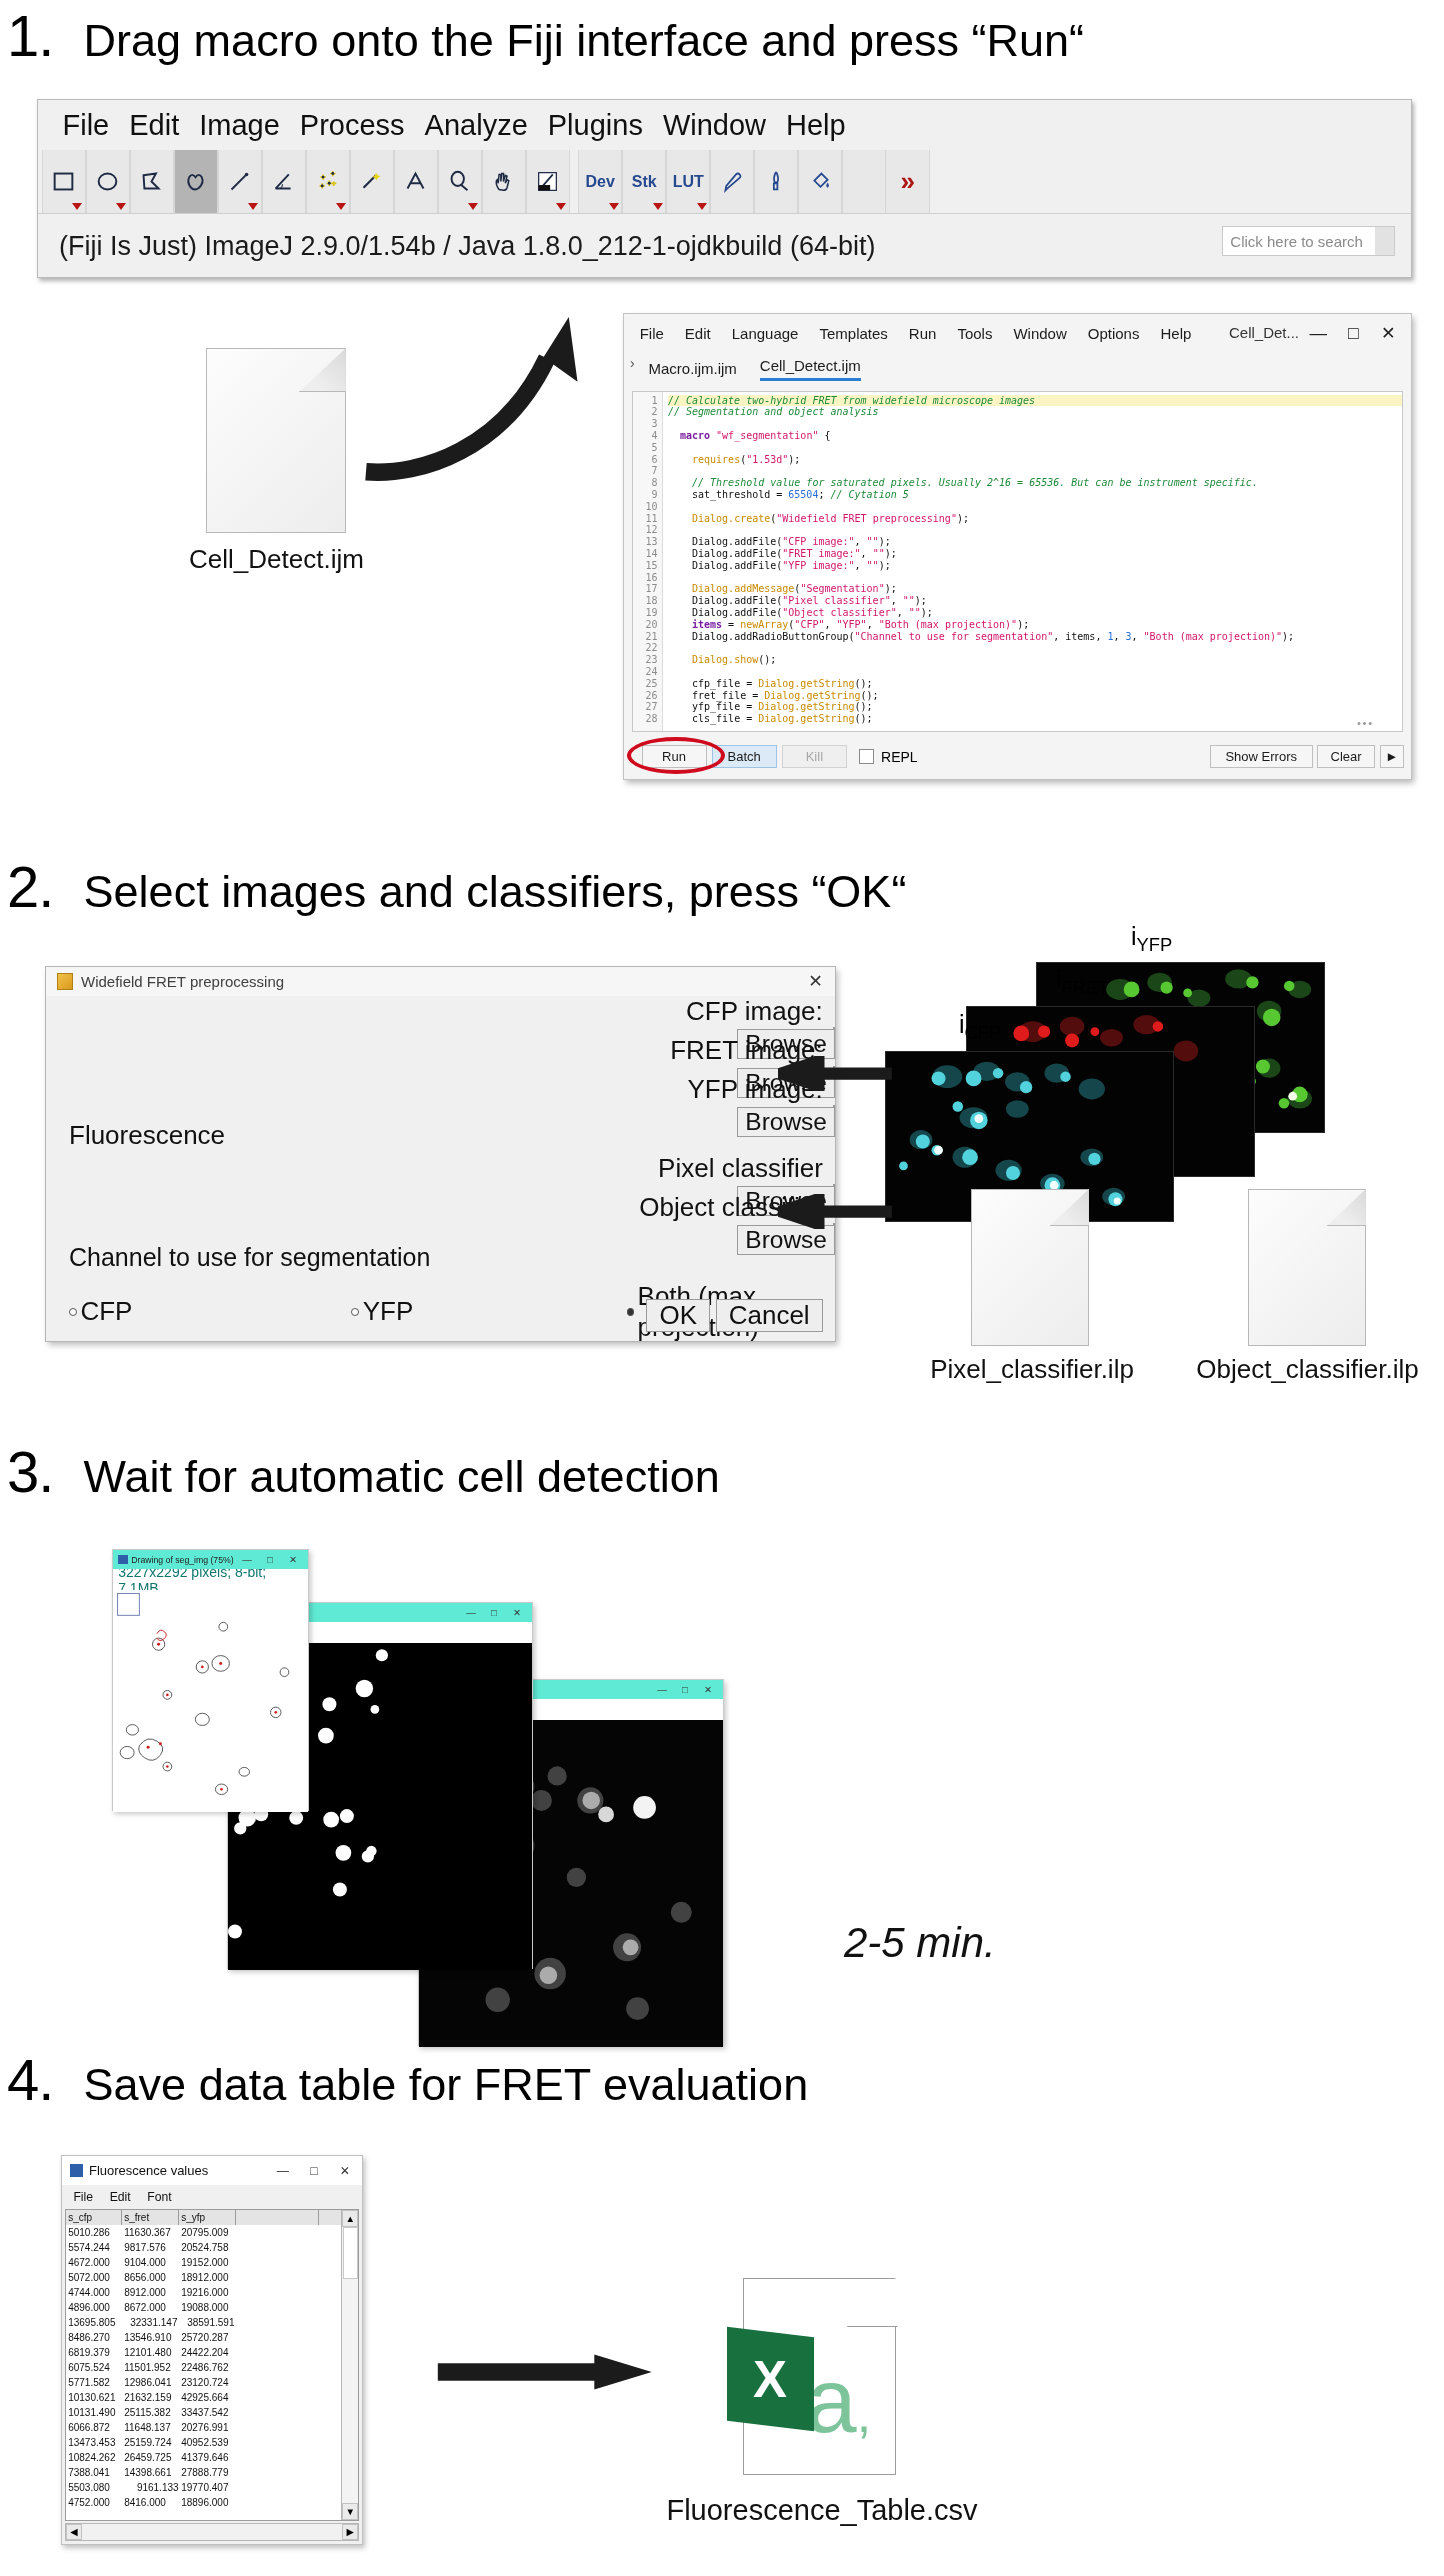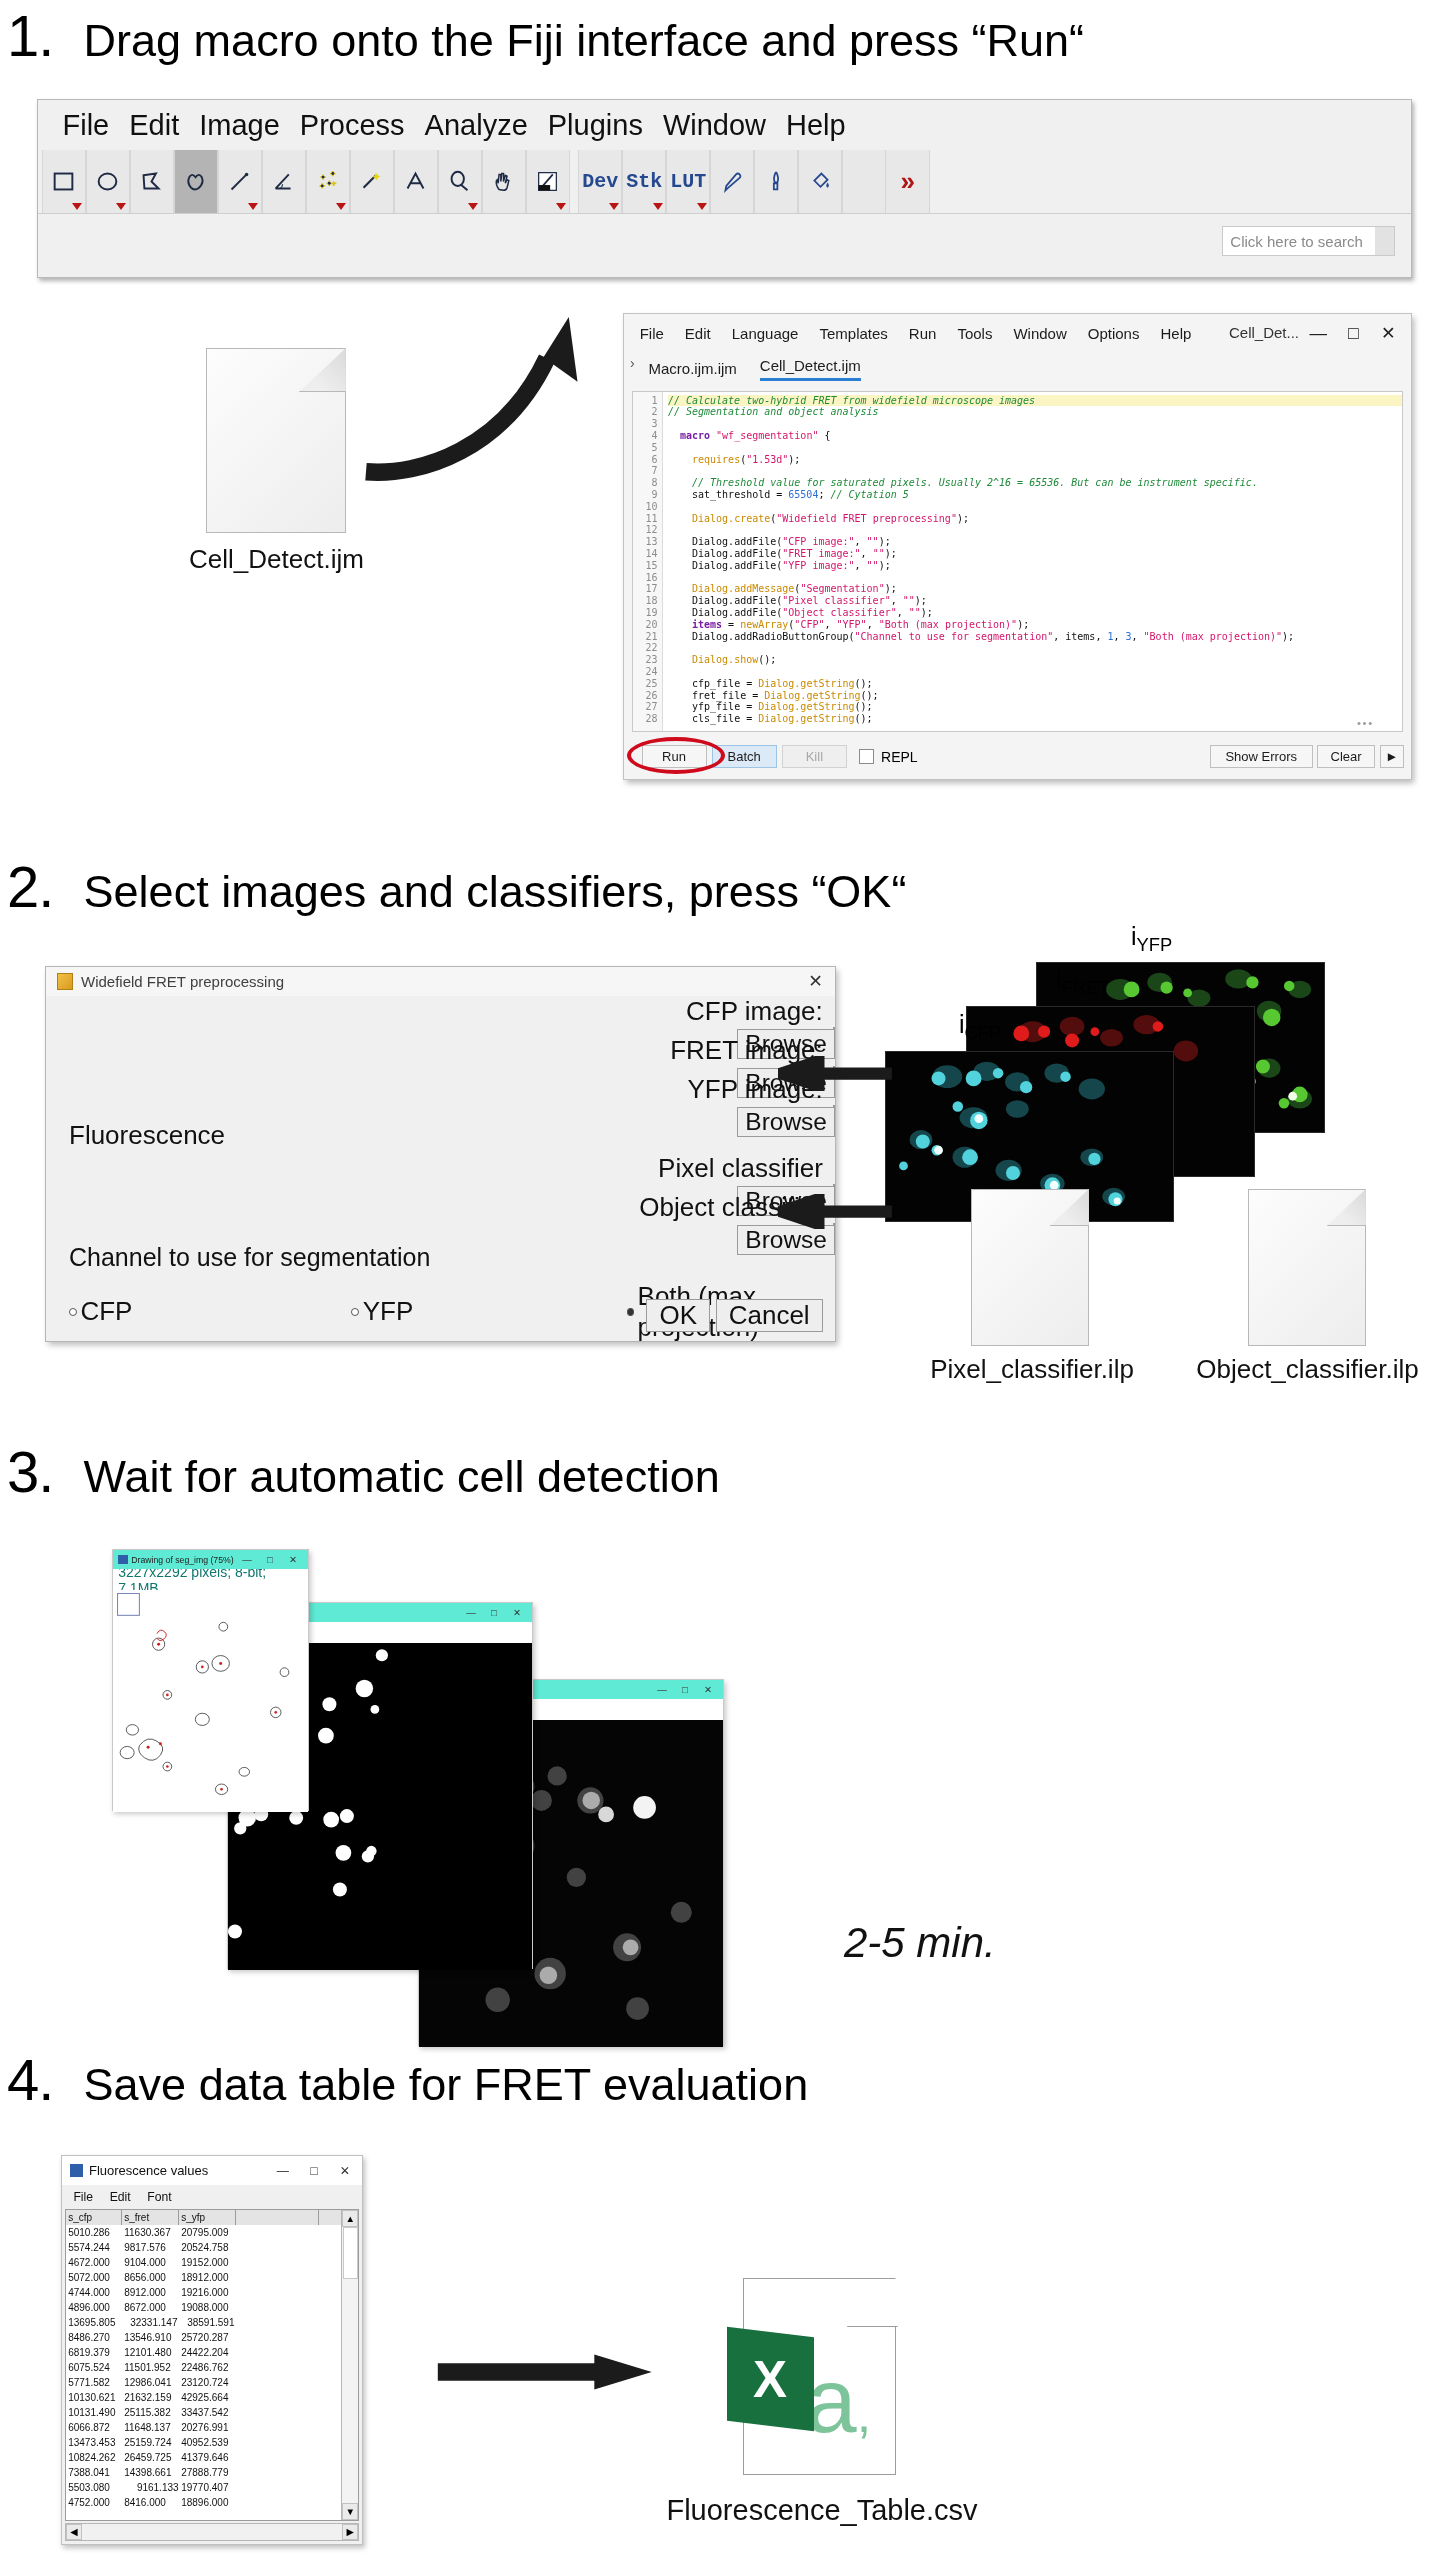--- a/index.html
+++ b/index.html
@@ -26,21 +26,21 @@
   .tool-cell {
     width:44px; position:relative; border:0.9px solid #d6d6d6; border-top:none; border-bottom:none;
     background:#e8e8e8; display:flex; align-items:center; justify-content:center;
   }
   .tool-cell.active { background:#b4b4b4; }
   .tool-cell .tri {
     position:absolute; right:2.6px; bottom:2.6px; width:0; height:0;
     border-left:5.2px solid transparent; border-right:5.2px solid transparent; border-top:7px solid #b81414;
   }
   .tool-cell svg { display:block; }
-  .tool-txt { font-size:20px; color:#25488f; font-weight:600; letter-spacing:0px;font-family:Liberation Mono, monospace; }
+  .tool-txt { font-size:16px; color:#25488f; font-weight:600; letter-spacing:0px; }
   .tool-chevron { color:#b01515; font-size:26px; font-weight:bold; }
   #fiji-statusbar {
     height:65px; border-top:0.9px solid #cfcfcf; display:flex; align-items:center;
     padding-left:21px; position:relative;
   }
   #fiji-status-text { font-size:27px; color:#1a1a1a; }
   #fiji-search {
     position:absolute; right:15.7px; top:12.2px; width:173px; height:30px;
     background:#fff; border:0.9px solid #cacaca; display:flex; align-items:center;
     padding-left:7px; font-size:15px; color:#8a8a8a;
@@ -356,20 +356,21 @@
             <path d="M21 14 q3 4 0 6 q-3 -2 0 -6" fill="#25488f"></path>
           </svg>
         </span>
       </div>
       <div class="tool-cell"></div>
       <div class="tool-cell" style="border-left: none;">
         <span class="tool-chevron">»</span>
       </div>
     </div>
   <div id="fiji-statusbar">
+    <span id="fiji-status-text">(Fiji Is Just) ImageJ 2.9.0/1.54b / Java 1.8.0_212-1-ojdkbuild (64-bit)</span>
     <div id="fiji-search">
       <span>Click here to search</span>
       <span class="sb"></span>
     </div>
   </div>
 </div>
 
 <div class="file-icon" style="left:206px; top:348px; width:140px; height:185px;">
   <div class="page">
       <div class="fold"></div>

